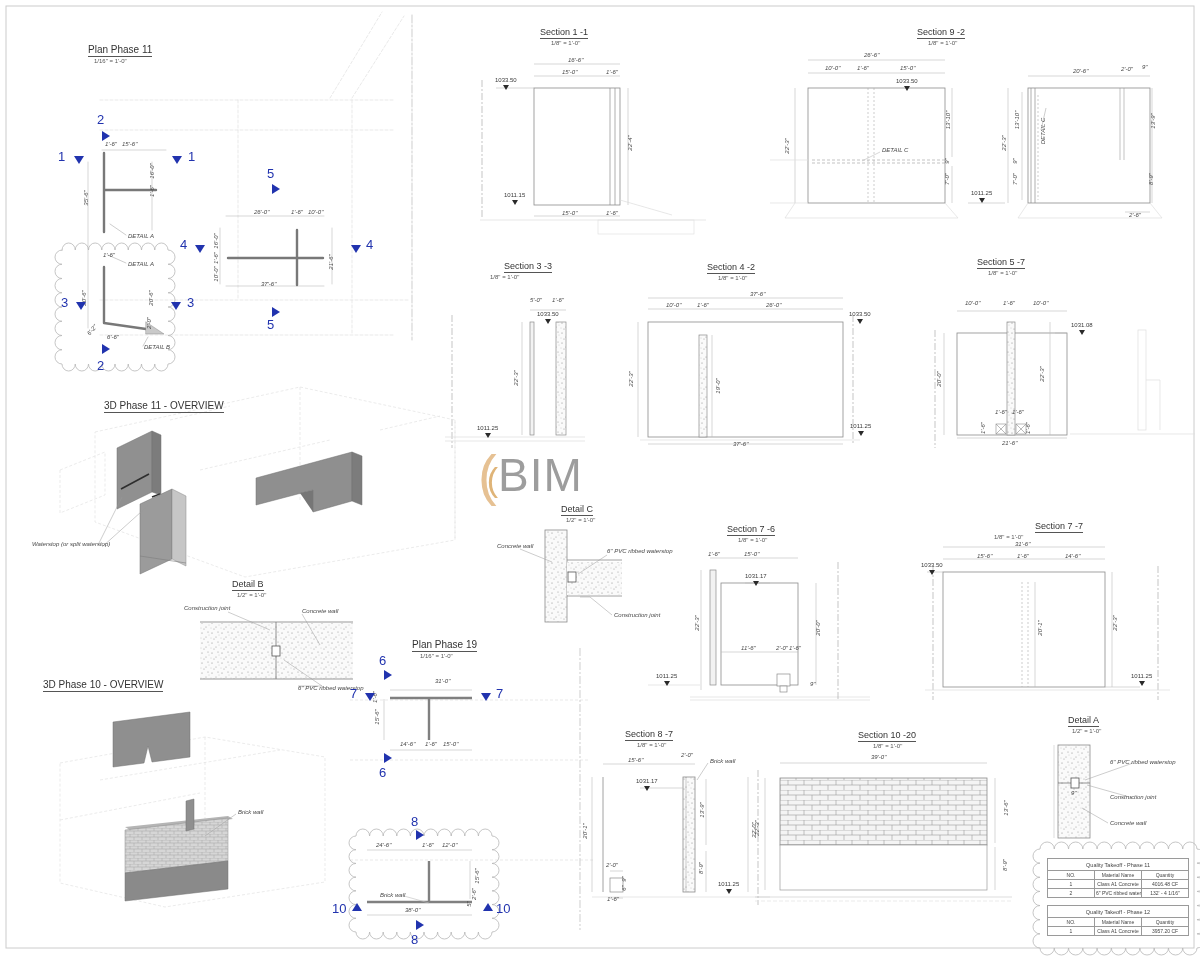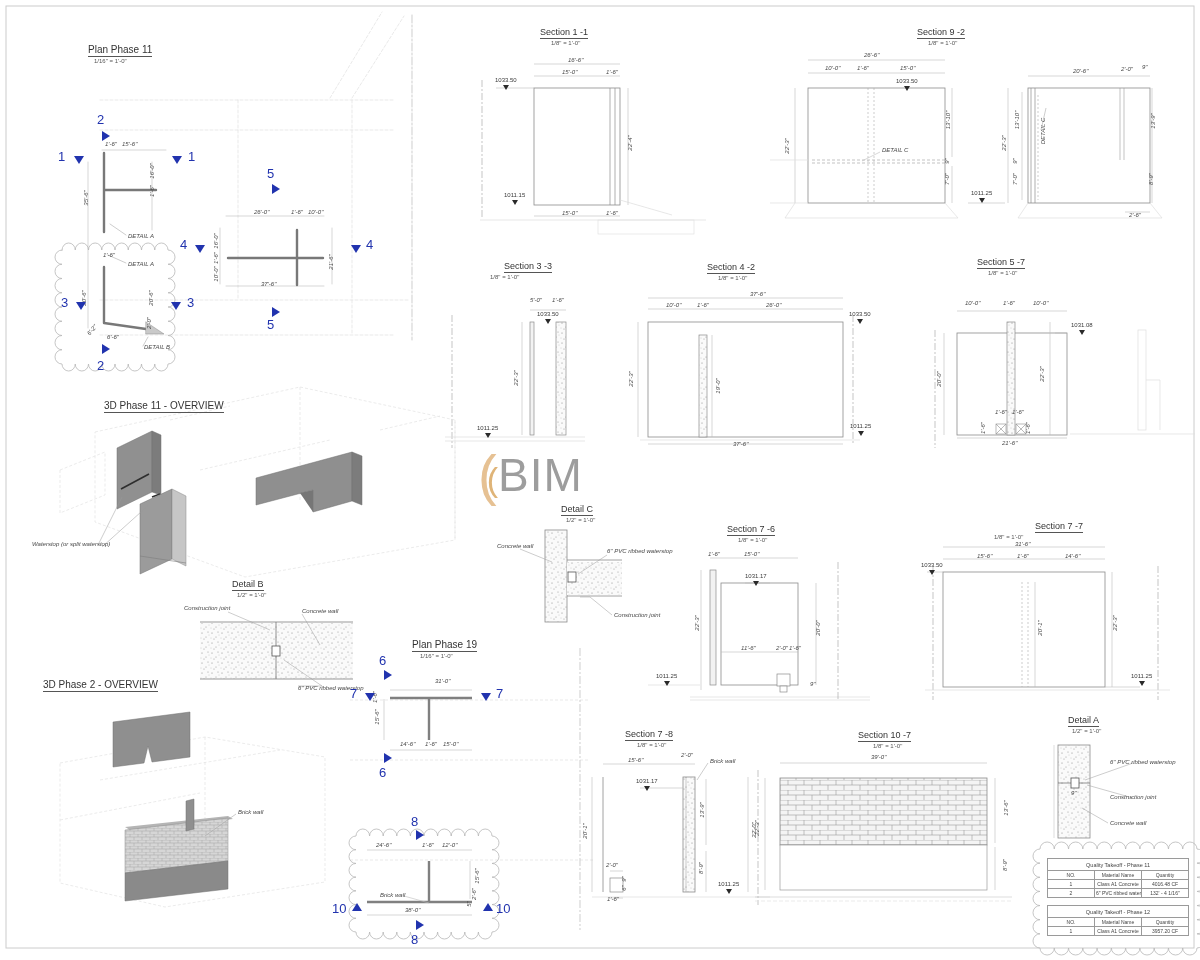--- a/index.html
+++ b/index.html
@@ -241,26 +241,26 @@
 <div class="scl" style="left:988px;top:270px">1/8" = 1'-0"</div>
 <div class="ttl" style="left:561px;top:504px">Detail C</div>
 <div class="scl" style="left:566px;top:517px">1/2" = 1'-0"</div>
 <div class="ttl" style="left:727px;top:524px">Section 7 -6</div>
 <div class="scl" style="left:738px;top:537px">1/8" = 1'-0"</div>
 <div class="ttl" style="left:1035px;top:521px">Section 7 -7</div>
 <div class="scl" style="left:994px;top:534px">1/8" = 1'-0"</div>
 <div class="ttl" style="left:232px;top:579px">Detail B</div>
 <div class="scl" style="left:237px;top:592px">1/2" = 1'-0"</div>
 <div class="ttl big" style="left:104px;top:400px">3D Phase 11 - OVERVIEW</div>
-<div class="ttl big" style="left:43px;top:679px">3D Phase 2 - OVERVIEW</div>
+<div class="ttl big" style="left:43px;top:679px">3D Phase 10 - OVERVIEW</div>
 <div class="ttl big" style="left:412px;top:639px">Plan Phase 19</div>
 <div class="scl" style="left:420px;top:653px">1/16" = 1'-0"</div>
-<div class="ttl" style="left:625px;top:729px">Section 7 -8</div>
+<div class="ttl" style="left:625px;top:729px">Section 8 -7</div>
 <div class="scl" style="left:637px;top:742px">1/8" = 1'-0"</div>
-<div class="ttl" style="left:858px;top:730px">Section 10 -7</div>
+<div class="ttl" style="left:858px;top:730px">Section 10 -20</div>
 <div class="scl" style="left:873px;top:743px">1/8" = 1'-0"</div>
 <div class="ttl" style="left:1068px;top:715px">Detail A</div>
 <div class="scl" style="left:1072px;top:728px">1/2" = 1'-0"</div>
 
 <div class="logo">
   <span class="mk1">(</span>
   <span class="mk2">(</span>
   <span class="bm">BIM</span>
 </div>
 

